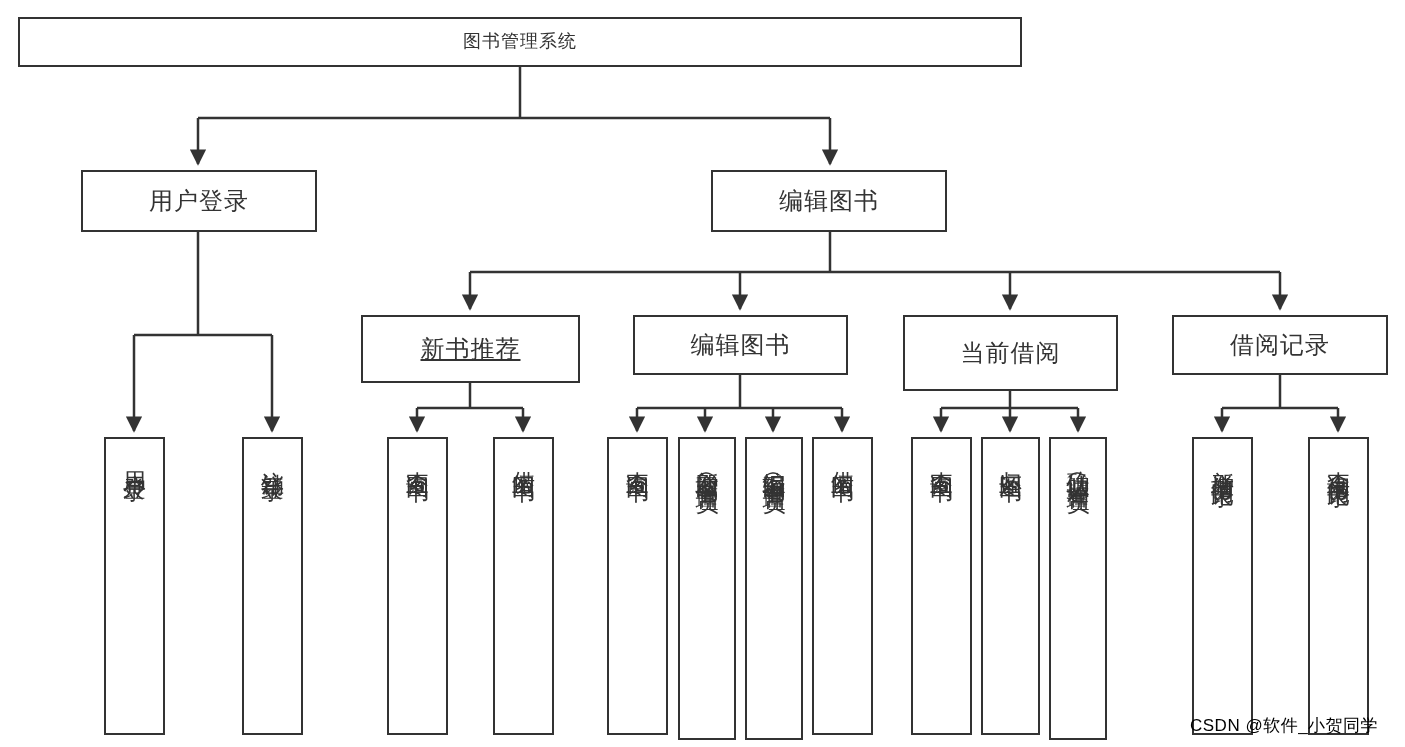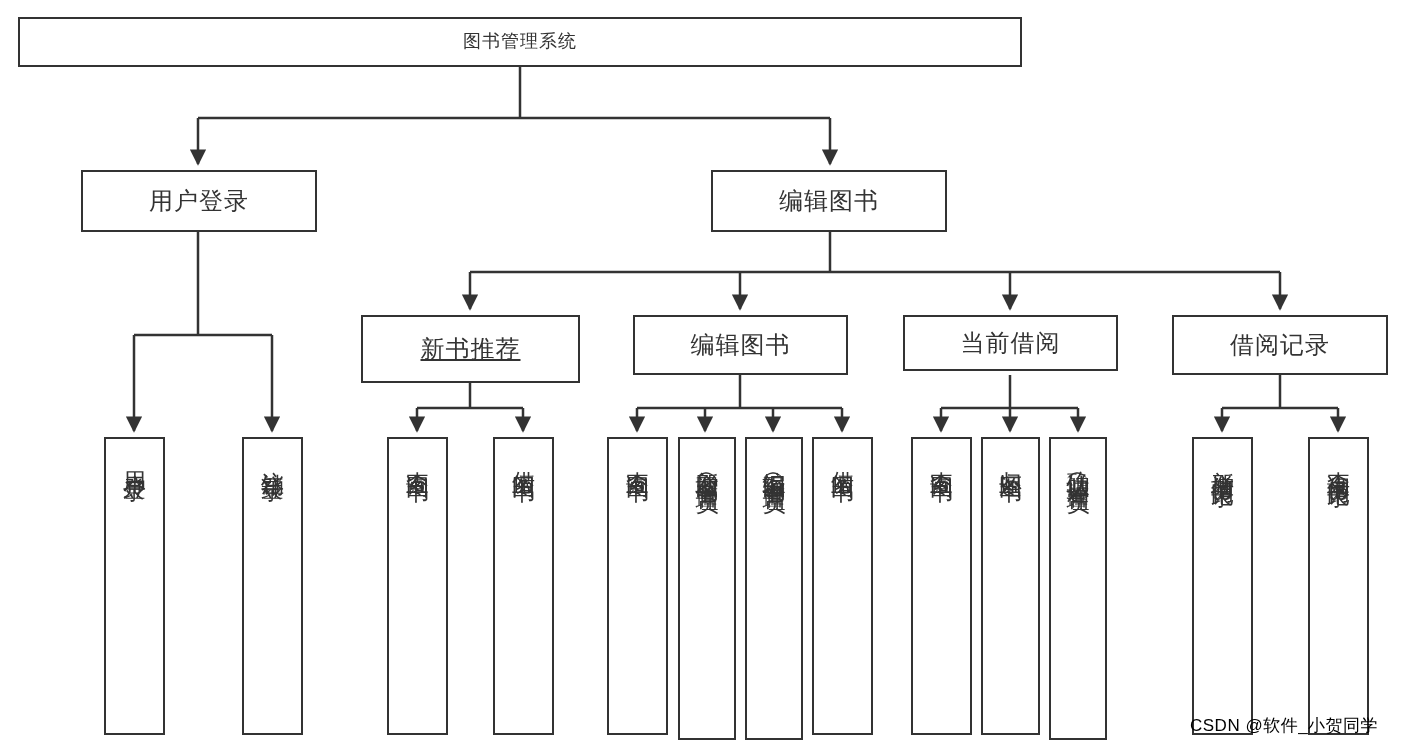--- a/index.html
+++ b/index.html
@@ -133,21 +133,21 @@
   <div class="node horiz" style="left:711px; top:170px; width:236px; height:62px;">
     <span>编辑图书</span>
   </div>
 
   <div class="node horiz" style="left:361px; top:315px; width:219px; height:68px;text-decoration:underline;">
     <span>新书推荐</span>
   </div>
   <div class="node horiz" style="left:633px; top:315px; width:215px; height:60px;">
     <span>编辑图书</span>
   </div>
-  <div class="node horiz" style="left:903px; top:315px; width:215px; height:56px;">
+  <div class="node horiz" style="left:903px; top:315px; width:215px; height:76px;">
     <span>当前借阅</span>
   </div>
   <div class="node horiz" style="left:1172px; top:315px; width:216px; height:60px;justify-content:center;">
     <span>借阅记录</span>
   </div>
 
   <div class="node vert" style="left:104px; top:437px; width:61px; height:298px;">
     <span class="vtext">用户登录</span>
   </div>
   <div class="node vert" style="left:242px; top:437px; width:61px; height:298px;">

